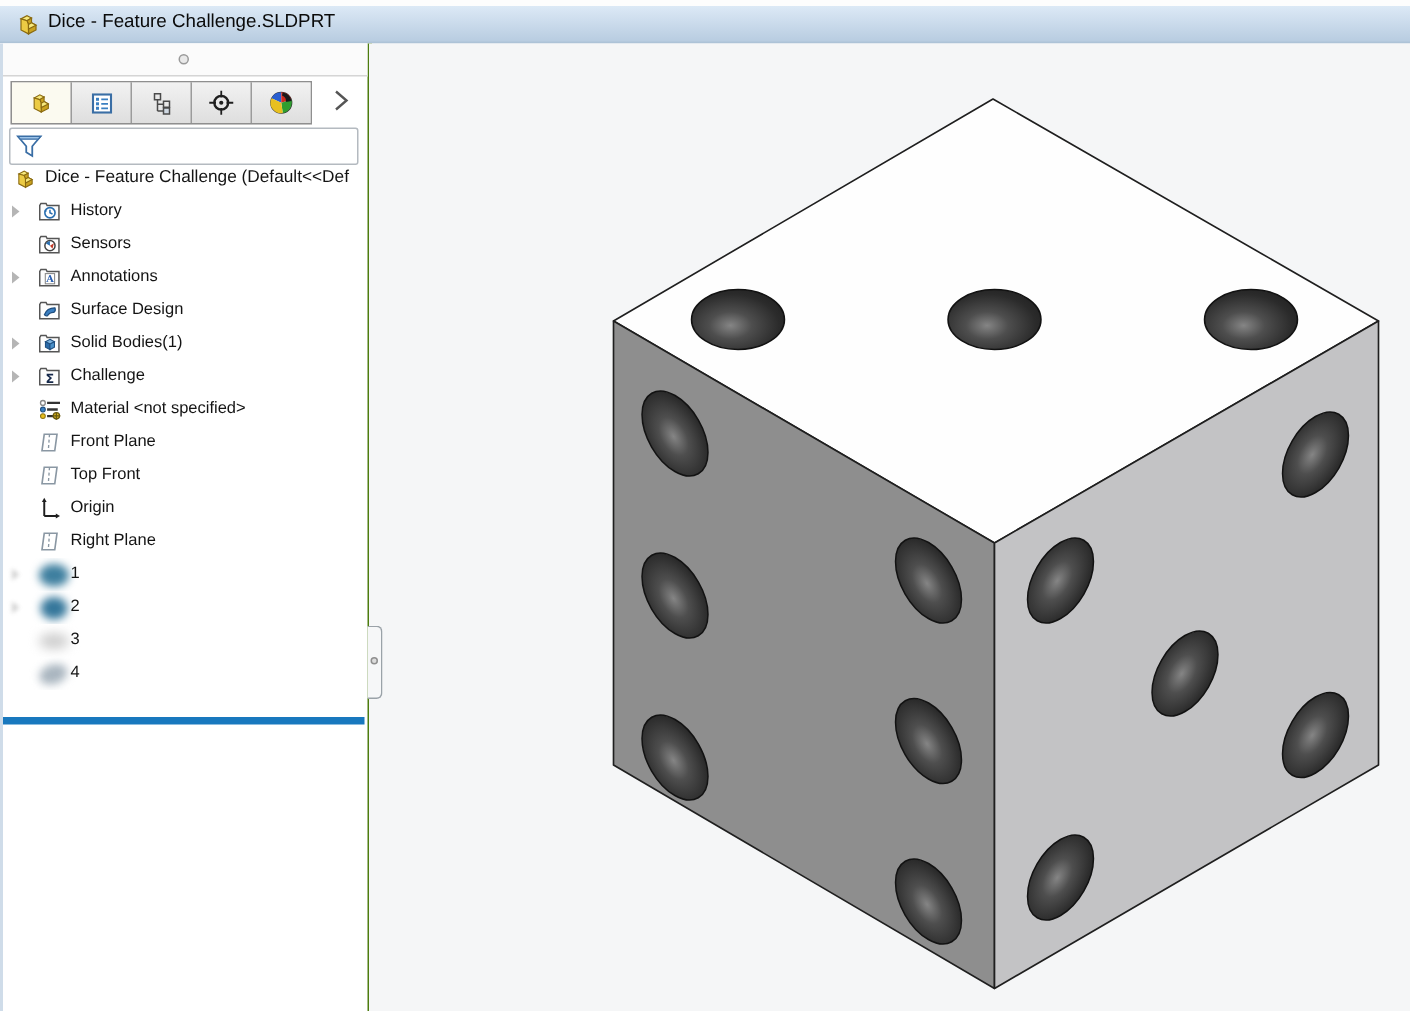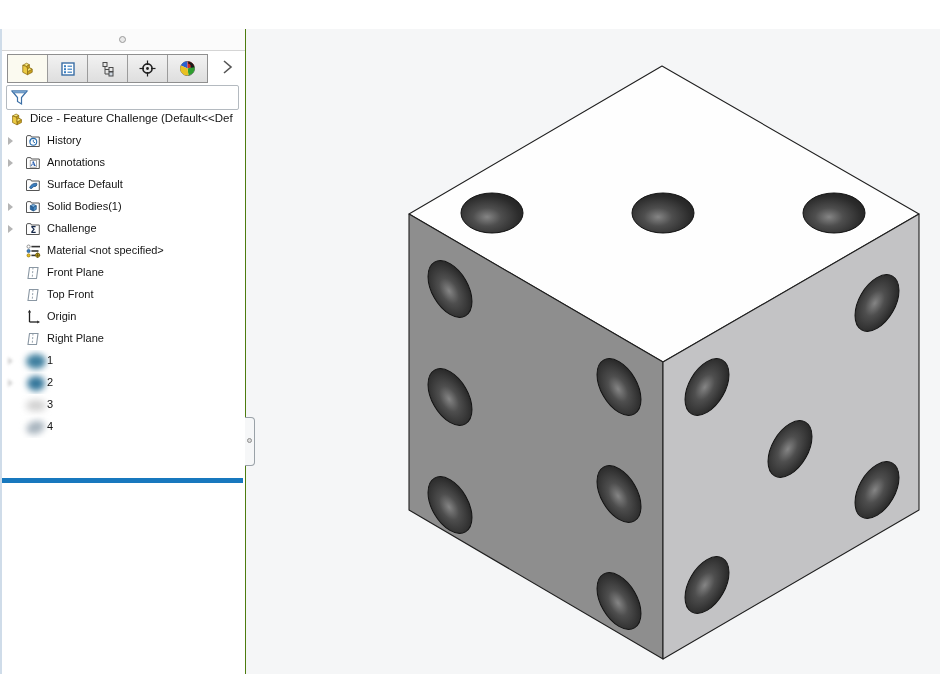--- a/index.html
+++ b/index.html
@@ -56,20 +56,29 @@
   #dice{position:absolute;left:0;top:0;}
 
   .face{stroke:#1f1f1f;stroke-width:1.1;stroke-linejoin:round;}
   .pip{stroke:#121212;stroke-width:1;}
 </style>
 </head>
 <body>
 
 <div id="app">
 
+  <div id="titlebar">
+    <svg class="ticon" viewBox="0 0 18 18">
+      <polygon points="4,5.6 8,3.4 11,5 8,6.8" fill="#f7e97c" stroke="#8a6a10" stroke-width="0.8"></polygon>
+      <polygon points="8,6.8 11,5 11,8.2 14,9.8 14,13 9,15.6 9,9.4" fill="#caa21e" stroke="#8a6a10" stroke-width="0.8"></polygon>
+      <polygon points="4,5.6 8,6.8 9,9.4 9,15.6 4,13" fill="#eccb44" stroke="#8a6a10" stroke-width="0.8"></polygon>
+      <polygon points="11,8.2 14,9.8 9,12.4 9,9.4" fill="#f7e97c" stroke="#8a6a10" stroke-width="0.8"></polygon>
+    </svg>
+    <span class="ttext">Dice - Feature Challenge.SLDPRT</span>
+  </div>
 
   <div id="panel">
 
     <div id="panel-top">
       <div id="splitter-dot"></div>
     </div>
 
     <div id="tabstrip">
       <div class="tab active">
         <svg width="17" height="17" viewBox="0 0 18 18">
@@ -149,38 +158,47 @@
         <span class="arrow"></span>
         <svg class="ticon16" viewBox="0 0 16 16">
           <path d="M1.5,13.5 V4 L2.3,2.6 H5.7 L6.4,4 H14.3 V13.5 Z" fill="#fdfdfd" stroke="#555" stroke-width="1"></path>
           <circle cx="8.3" cy="8.8" r="3.4" fill="#fff" stroke="#2a6fb0" stroke-width="1.1"></circle>
           <polyline points="8.3,6.8 8.3,8.8 10,9.8" fill="none" stroke="#2a6fb0" stroke-width="1"></polyline>
           <path d="M5,6.5 L4.6,8.4 L6.4,7.9" fill="#2a6fb0"></path>
         </svg>
         <span class="tlabel">History</span>
       </div>
 
+      <div class="trow">
+        <svg class="ticon16" viewBox="0 0 16 16">
+          <path d="M1.5,13.5 V4 L2.3,2.6 H5.7 L6.4,4 H14.3 V13.5 Z" fill="#fdfdfd" stroke="#555" stroke-width="1"></path>
+          <circle cx="8.3" cy="8.8" r="3.4" fill="#fff" stroke="#444" stroke-width="1"></circle>
+          <path d="M8.3,8.8 L5.6,7.4 A3.1 3.1 0 0 1 8.3,5.7 Z" fill="#2a6fb0"></path>
+          <path d="M8.3,8.8 L10.9,7.2 L10,10.8 Z" fill="#c23a28"></path>
+        </svg>
+        <span class="tlabel">Sensors</span>
+      </div>
 
 
       <div class="trow">
         <span class="arrow"></span>
         <svg class="ticon16" viewBox="0 0 16 16">
           <path d="M1.5,13.5 V4 L2.3,2.6 H5.7 L6.4,4 H14.3 V13.5 Z" fill="#fdfdfd" stroke="#555" stroke-width="1"></path>
           <rect x="5.2" y="5.4" width="6.2" height="6.8" fill="#fff" stroke="#888" stroke-width="0.7"></rect>
           <text x="8.3" y="11.2" text-anchor="middle" font-family="'DejaVu Serif',serif" font-size="6.5" font-weight="bold" fill="#2a5fb0">A</text>
         </svg>
         <span class="tlabel">Annotations</span>
       </div>
 
       <div class="trow">
         <svg class="ticon16" viewBox="0 0 16 16">
           <path d="M1.5,13.5 V4 L2.3,2.6 H5.7 L6.4,4 H14.3 V13.5 Z" fill="#fdfdfd" stroke="#555" stroke-width="1"></path>
           <path d="M4.6,10.8 Q6.2,6.2 11.6,6.2 Q12.4,8.2 11,9.2 Q8,9 6.8,11.4 Q5.2,11.8 4.6,10.8 Z" fill="#3a7fc1" stroke="#1f4f80" stroke-width="0.8"></path>
         </svg>
-        <span class="tlabel">Surface Default</span>
+        <span class="tlabel">Surface Design</span>
       </div>
 
       <div class="trow">
         <span class="arrow"></span>
         <svg class="ticon16" viewBox="0 0 16 16">
           <path d="M1.5,13.5 V4 L2.3,2.6 H5.7 L6.4,4 H14.3 V13.5 Z" fill="#fdfdfd" stroke="#555" stroke-width="1"></path>
           <polygon points="8.3,5.2 11.3,6.8 8.3,8.4 5.3,6.8" fill="#7db4e0" stroke="#1f4f80" stroke-width="0.7"></polygon>
           <polygon points="5.3,6.8 8.3,8.4 8.3,12 5.3,10.4" fill="#2a6aa8" stroke="#1f4f80" stroke-width="0.7"></polygon>
           <polygon points="8.3,8.4 11.3,6.8 11.3,10.4 8.3,12" fill="#4a90c8" stroke="#1f4f80" stroke-width="0.7"></polygon>
         </svg>

